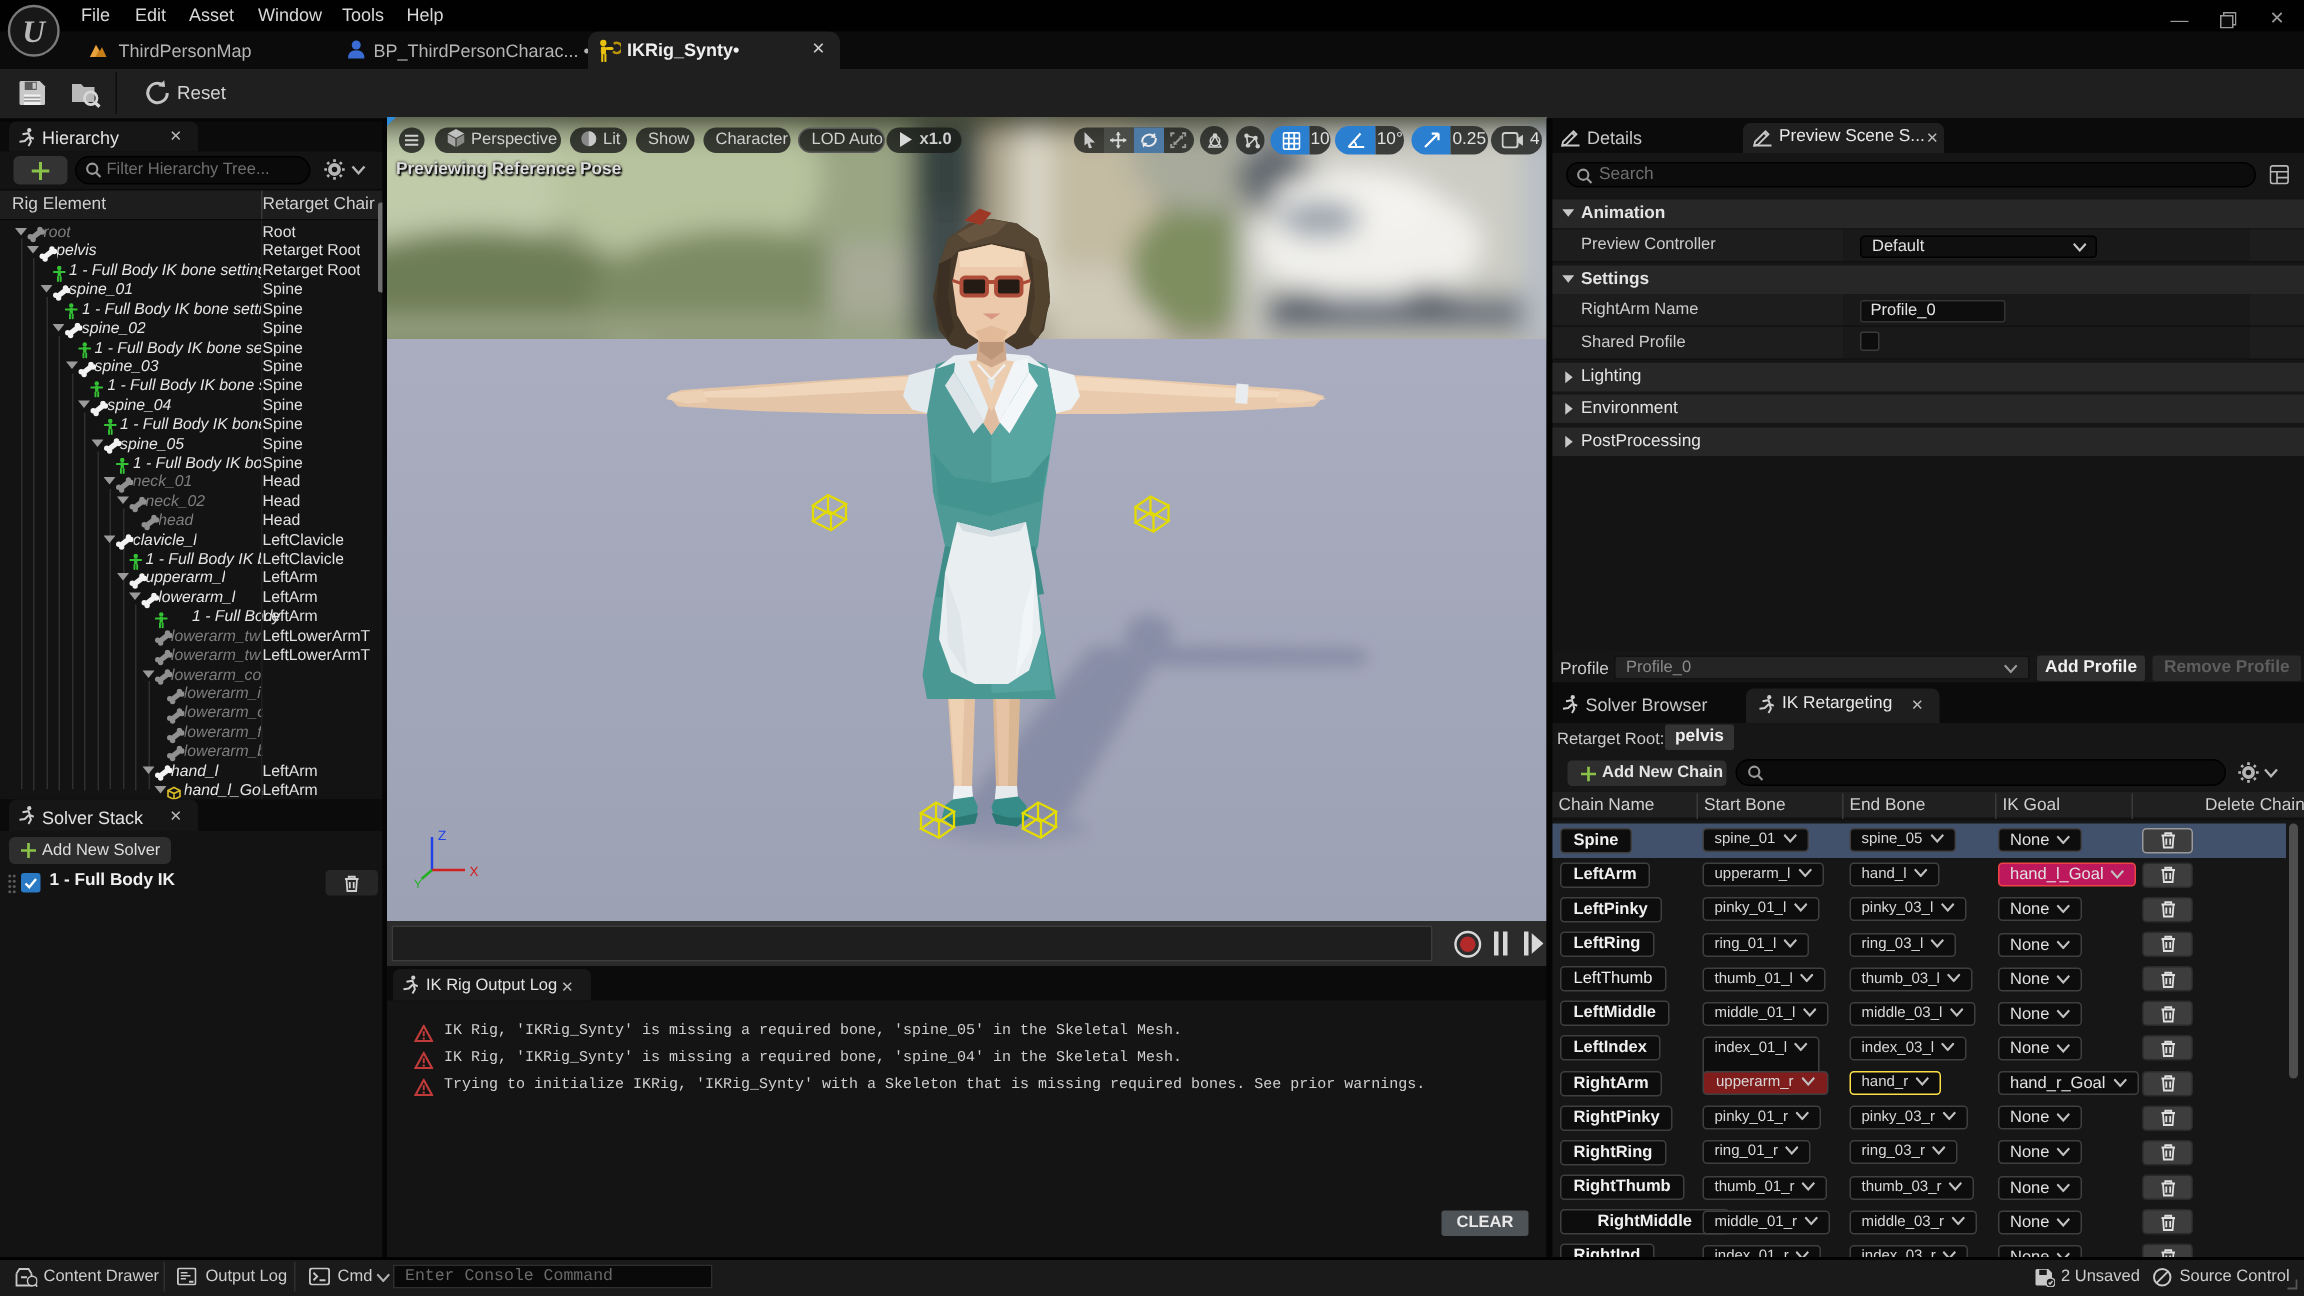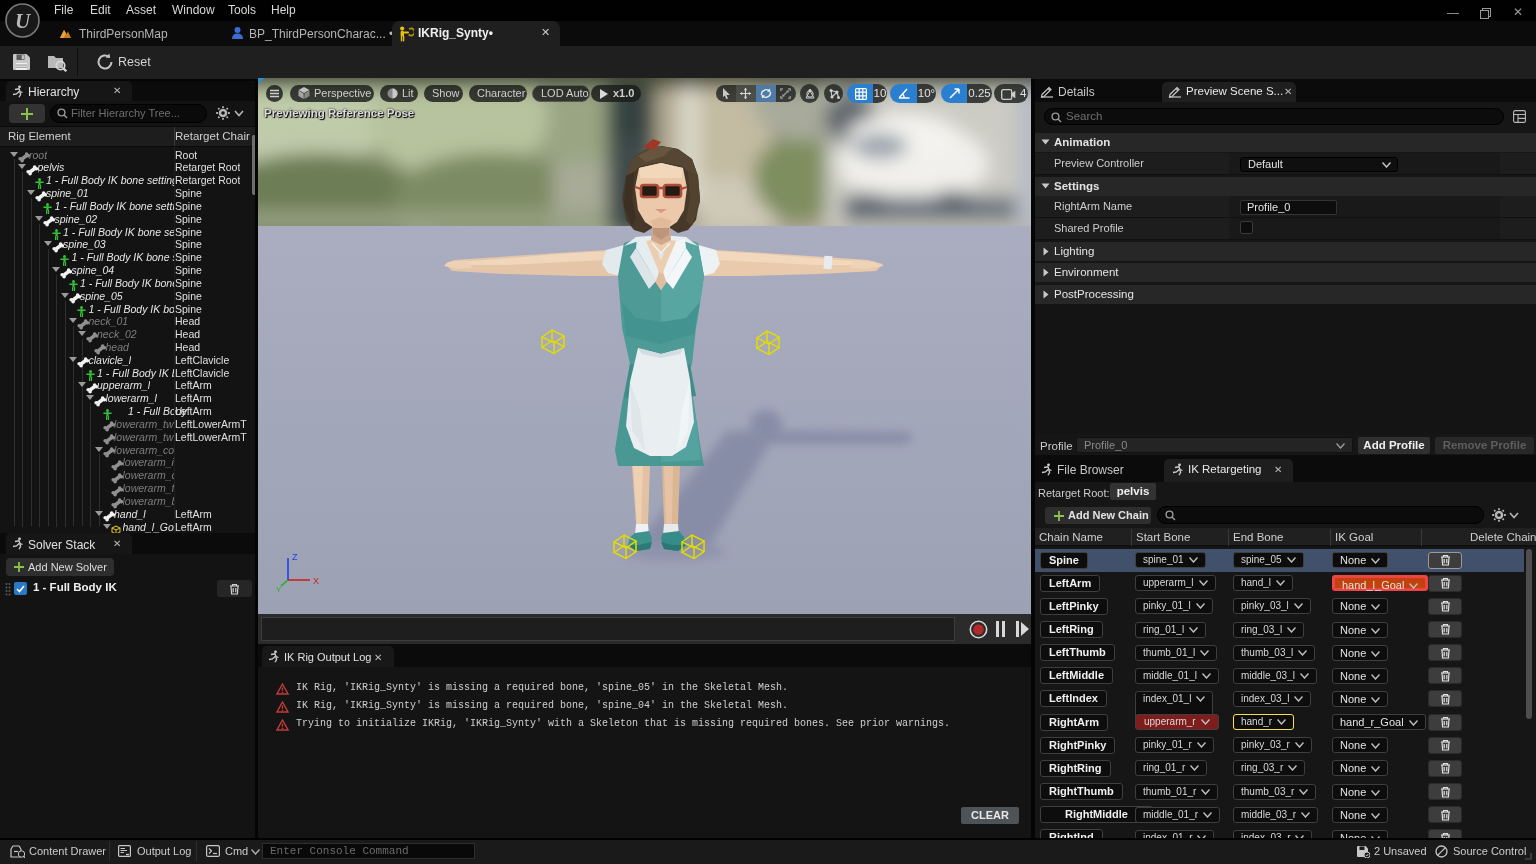--- a/index.html
+++ b/index.html
@@ -915,21 +915,21 @@
 <div class="abs" style="left:1435px;top:437px;width:99px;height:17px;background:#282828;border-radius:2px;color:#5e5e5e;font-size:11.5px;font-weight:700;text-align:center;line-height:17px">Remove Profile</div>
 <div class="abs" style="left:1035px;top:455px;width:501px;height:27px;background:#0b0b0b"></div>
 <svg class="ic" style="left:1041px;top:463px" width="12" height="13" viewBox="0 0 12 13">
 <g stroke="#cfcfcf" stroke-width="1.3" fill="none">
       <circle cx="7.5" cy="1.8" r="1.4" fill="#cfcfcf" stroke="none"></circle>
 <path d="M3 4.5 L7 3.8 L8 6.5 L10.5 7.5"></path>
       <path d="M7.3 6.3 L4.5 9 L1 9.5"></path>
       <path d="M7.8 6.8 L8.6 9.5 L7 12.3"></path>
     </g>
   </svg>
-<div class="txt" style="left:1057px;top:463px;font-size:12px;color:#c8c8c8;font-weight:400;">File Browser</div>
+<div class="txt" style="left:1057px;top:463px;font-size:12px;color:#c8c8c8;font-weight:400;">Solver Browser</div>
 <div class="abs" style="left:1164px;top:459px;width:129px;height:23px;background:#1e1e1e;border-radius:5px 5px 0 0"></div>
 <svg class="ic" style="left:1172px;top:463px" width="12" height="13" viewBox="0 0 12 13">
 <g stroke="#cfcfcf" stroke-width="1.3" fill="none">
       <circle cx="7.5" cy="1.8" r="1.4" fill="#cfcfcf" stroke="none"></circle>
 <path d="M3 4.5 L7 3.8 L8 6.5 L10.5 7.5"></path>
       <path d="M7.3 6.3 L4.5 9 L1 9.5"></path>
       <path d="M7.8 6.8 L8.6 9.5 L7 12.3"></path>
     </g>
   </svg>
 <div class="txt" style="left:1188px;top:463px;font-size:11.5px;color:#e8e8e8;font-weight:400;">IK Retargeting</div>
@@ -990,21 +990,21 @@
       <path d="M4.2 5 V9.2 M6.8 5 V9.2"></path>
     </g>
   </svg>
 <div style="position:absolute;left:1040px;top:574.6px;height:17px;background:#0d0d0d;border:1px solid #3f3f3f;border-radius:3px;color:#f0f0f0;font-size:11px;font-weight:700;line-height:15px;padding:0 8px;white-space:nowrap">LeftArm</div>
 <div style="position:absolute;left:1135px;top:575.1px;height:16px;background:#0d0d0d;border:1px solid #3f3f3f;border-radius:3px;color:#d8d8d8;font-size:10px;line-height:14px;padding:0 7px;white-space:nowrap">upperarm_l<svg style="vertical-align:0px;margin-left:5px" width="9" height="6" viewBox="0 0 9 6">
       <path d="M0.5 0.5 L4.5 5 L8.5 0.5" fill="none" stroke="#c0c0c0" stroke-width="1.4"></path>
     </svg></div>
 <div style="position:absolute;left:1233px;top:575.1px;height:16px;background:#0d0d0d;border:1px solid #3f3f3f;border-radius:3px;color:#d8d8d8;font-size:10px;line-height:14px;padding:0 7px;white-space:nowrap">hand_l<svg style="vertical-align:0px;margin-left:5px" width="9" height="6" viewBox="0 0 9 6">
       <path d="M0.5 0.5 L4.5 5 L8.5 0.5" fill="none" stroke="#c0c0c0" stroke-width="1.4"></path>
     </svg></div>
-<div style="position:absolute;left:1332px;top:575.1px;height:16px;background:#c2410c;border:3px solid #ef4444;border-radius:3px;color:#e2e2e2;font-size:11px;line-height:14px;padding:0 7px;white-space:nowrap">hand_l_Goal<svg style="vertical-align:0px;margin-left:5px" width="9" height="6" viewBox="0 0 9 6">
+<div style="position:absolute;left:1332px;top:575.1px;height:16px;background:#be185d;border:1px solid #ef4444;border-radius:3px;color:#e2e2e2;font-size:11px;line-height:14px;padding:0 7px;white-space:nowrap">hand_l_Goal<svg style="vertical-align:0px;margin-left:5px" width="9" height="6" viewBox="0 0 9 6">
       <path d="M0.5 0.5 L4.5 5 L8.5 0.5" fill="none" stroke="#c0c0c0" stroke-width="1.4"></path>
     </svg></div>
 <div style="position:absolute;left:1428px;top:574.6px;width:34px;height:17px;background:#3d3d3d;border-radius:3px;border:1px solid #2a2a2a;"></div>
 <svg class="ic" style="left:1440px;top:577.15px" width="11" height="12" viewBox="0 0 11 12">
 <g stroke="#e0e0e0" stroke-width="1.2" fill="none">
       <path d="M1 3 H10"></path>
       <path d="M3.5 3 V1.5 H7.5 V3"></path>
       <path d="M2 3.2 L2.6 11 H8.4 L9 3.2"></path>
       <path d="M4.2 5 V9.2 M6.8 5 V9.2"></path>
     </g>
@@ -1040,21 +1040,21 @@
     </svg></div>
 <div style="position:absolute;left:1428px;top:621.0px;width:34px;height:17px;background:#3d3d3d;border-radius:3px;border:1px solid #2a2a2a;"></div>
 <svg class="ic" style="left:1440px;top:623.45px" width="11" height="12" viewBox="0 0 11 12">
 <g stroke="#e0e0e0" stroke-width="1.2" fill="none">
       <path d="M1 3 H10"></path>
       <path d="M3.5 3 V1.5 H7.5 V3"></path>
       <path d="M2 3.2 L2.6 11 H8.4 L9 3.2"></path>
       <path d="M4.2 5 V9.2 M6.8 5 V9.2"></path>
     </g>
   </svg>
-<div style="position:absolute;left:1040px;top:644.1px;height:17px;background:#0d0d0d;border:1px solid #3f3f3f;border-radius:3px;color:#f0f0f0;font-size:11px;font-weight:700;line-height:15px;padding:0 8px;white-space:nowrap">LeftThumb</div>
+<div style="position:absolute;left:1040px;top:644.1px;height:17px;background:#0d0d0d;border:1px solid #3f3f3f;border-radius:3px;color:#f0f0f0;font-size:11px;font-weight:400;line-height:15px;padding:0 8px;white-space:nowrap">LeftThumb</div>
 <div style="position:absolute;left:1135px;top:644.6px;height:16px;background:#0d0d0d;border:1px solid #3f3f3f;border-radius:3px;color:#d8d8d8;font-size:10px;line-height:14px;padding:0 7px;white-space:nowrap">thumb_01_l<svg style="vertical-align:0px;margin-left:5px" width="9" height="6" viewBox="0 0 9 6">
       <path d="M0.5 0.5 L4.5 5 L8.5 0.5" fill="none" stroke="#c0c0c0" stroke-width="1.4"></path>
     </svg></div>
 <div style="position:absolute;left:1233px;top:644.6px;height:16px;background:#0d0d0d;border:1px solid #3f3f3f;border-radius:3px;color:#d8d8d8;font-size:10px;line-height:14px;padding:0 7px;white-space:nowrap">thumb_03_l<svg style="vertical-align:0px;margin-left:5px" width="9" height="6" viewBox="0 0 9 6">
       <path d="M0.5 0.5 L4.5 5 L8.5 0.5" fill="none" stroke="#c0c0c0" stroke-width="1.4"></path>
     </svg></div>
 <div style="position:absolute;left:1332px;top:644.6px;height:16px;background:#0d0d0d;border:1px solid #3f3f3f;border-radius:3px;color:#e2e2e2;font-size:11px;line-height:14px;padding:0 7px;white-space:nowrap">None<svg style="vertical-align:0px;margin-left:5px" width="9" height="6" viewBox="0 0 9 6">
       <path d="M0.5 0.5 L4.5 5 L8.5 0.5" fill="none" stroke="#c0c0c0" stroke-width="1.4"></path>
     </svg></div>
 <div style="position:absolute;left:1428px;top:644.1px;width:34px;height:17px;background:#3d3d3d;border-radius:3px;border:1px solid #2a2a2a;"></div>

